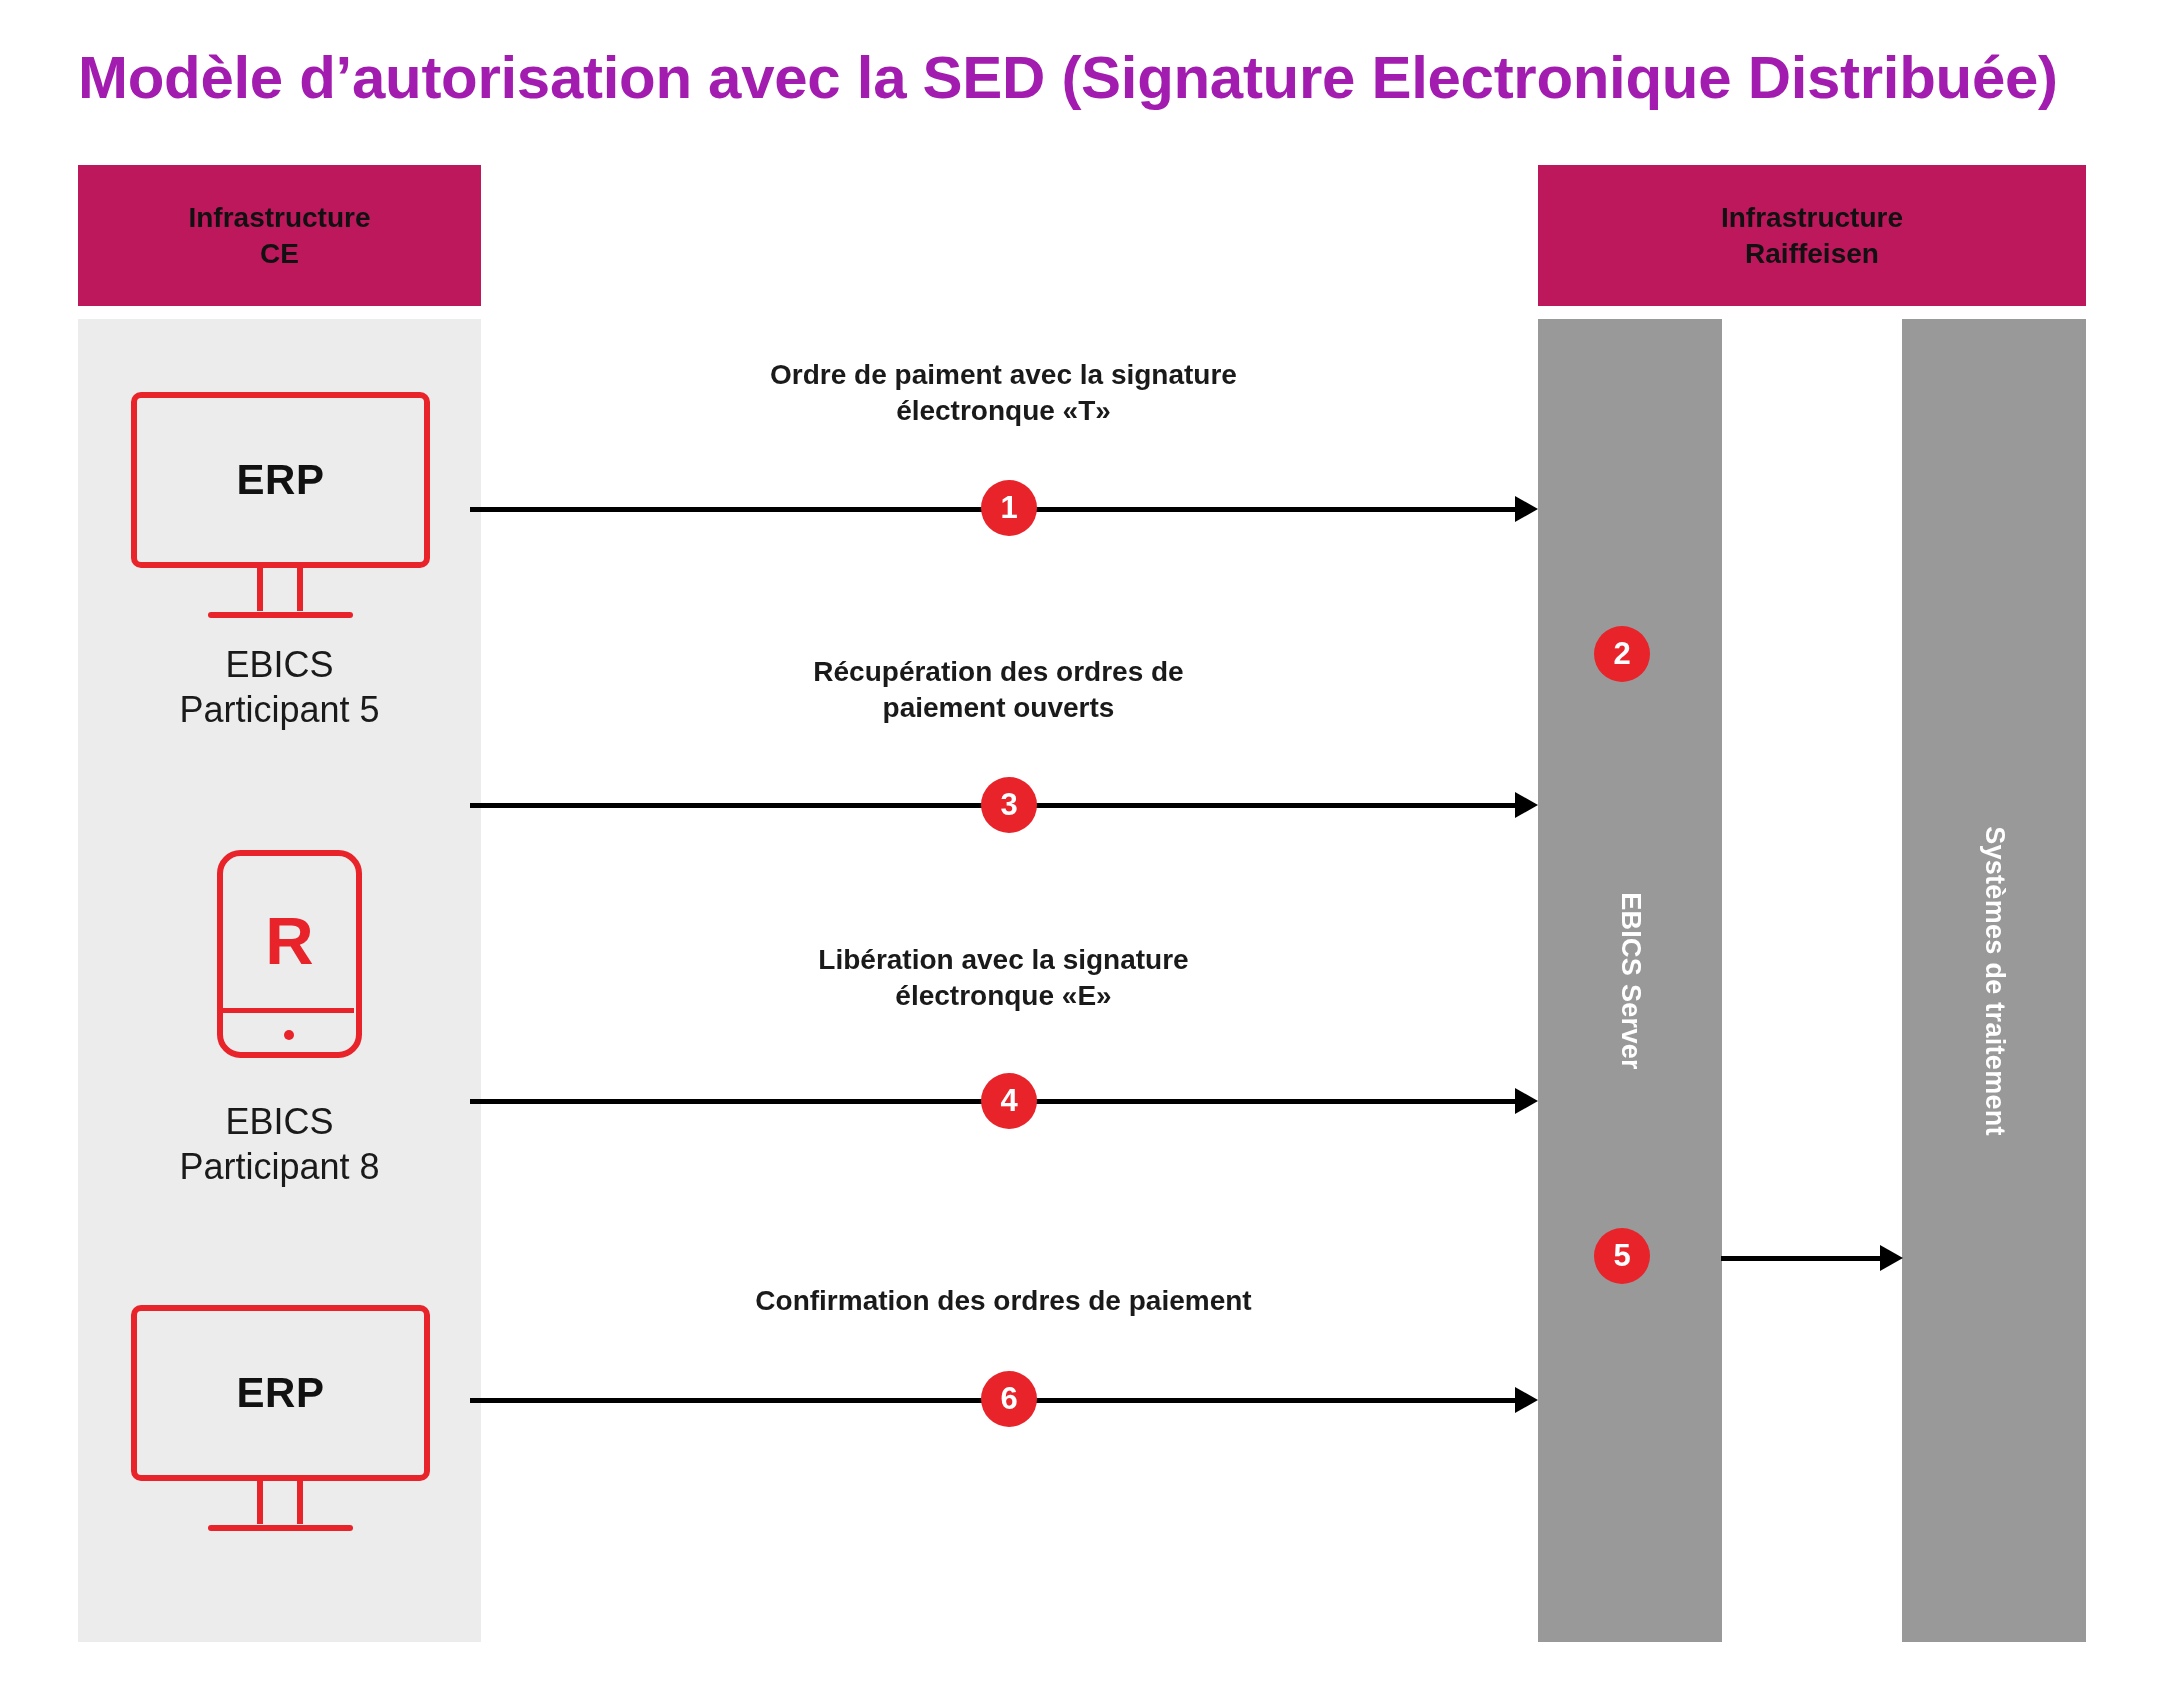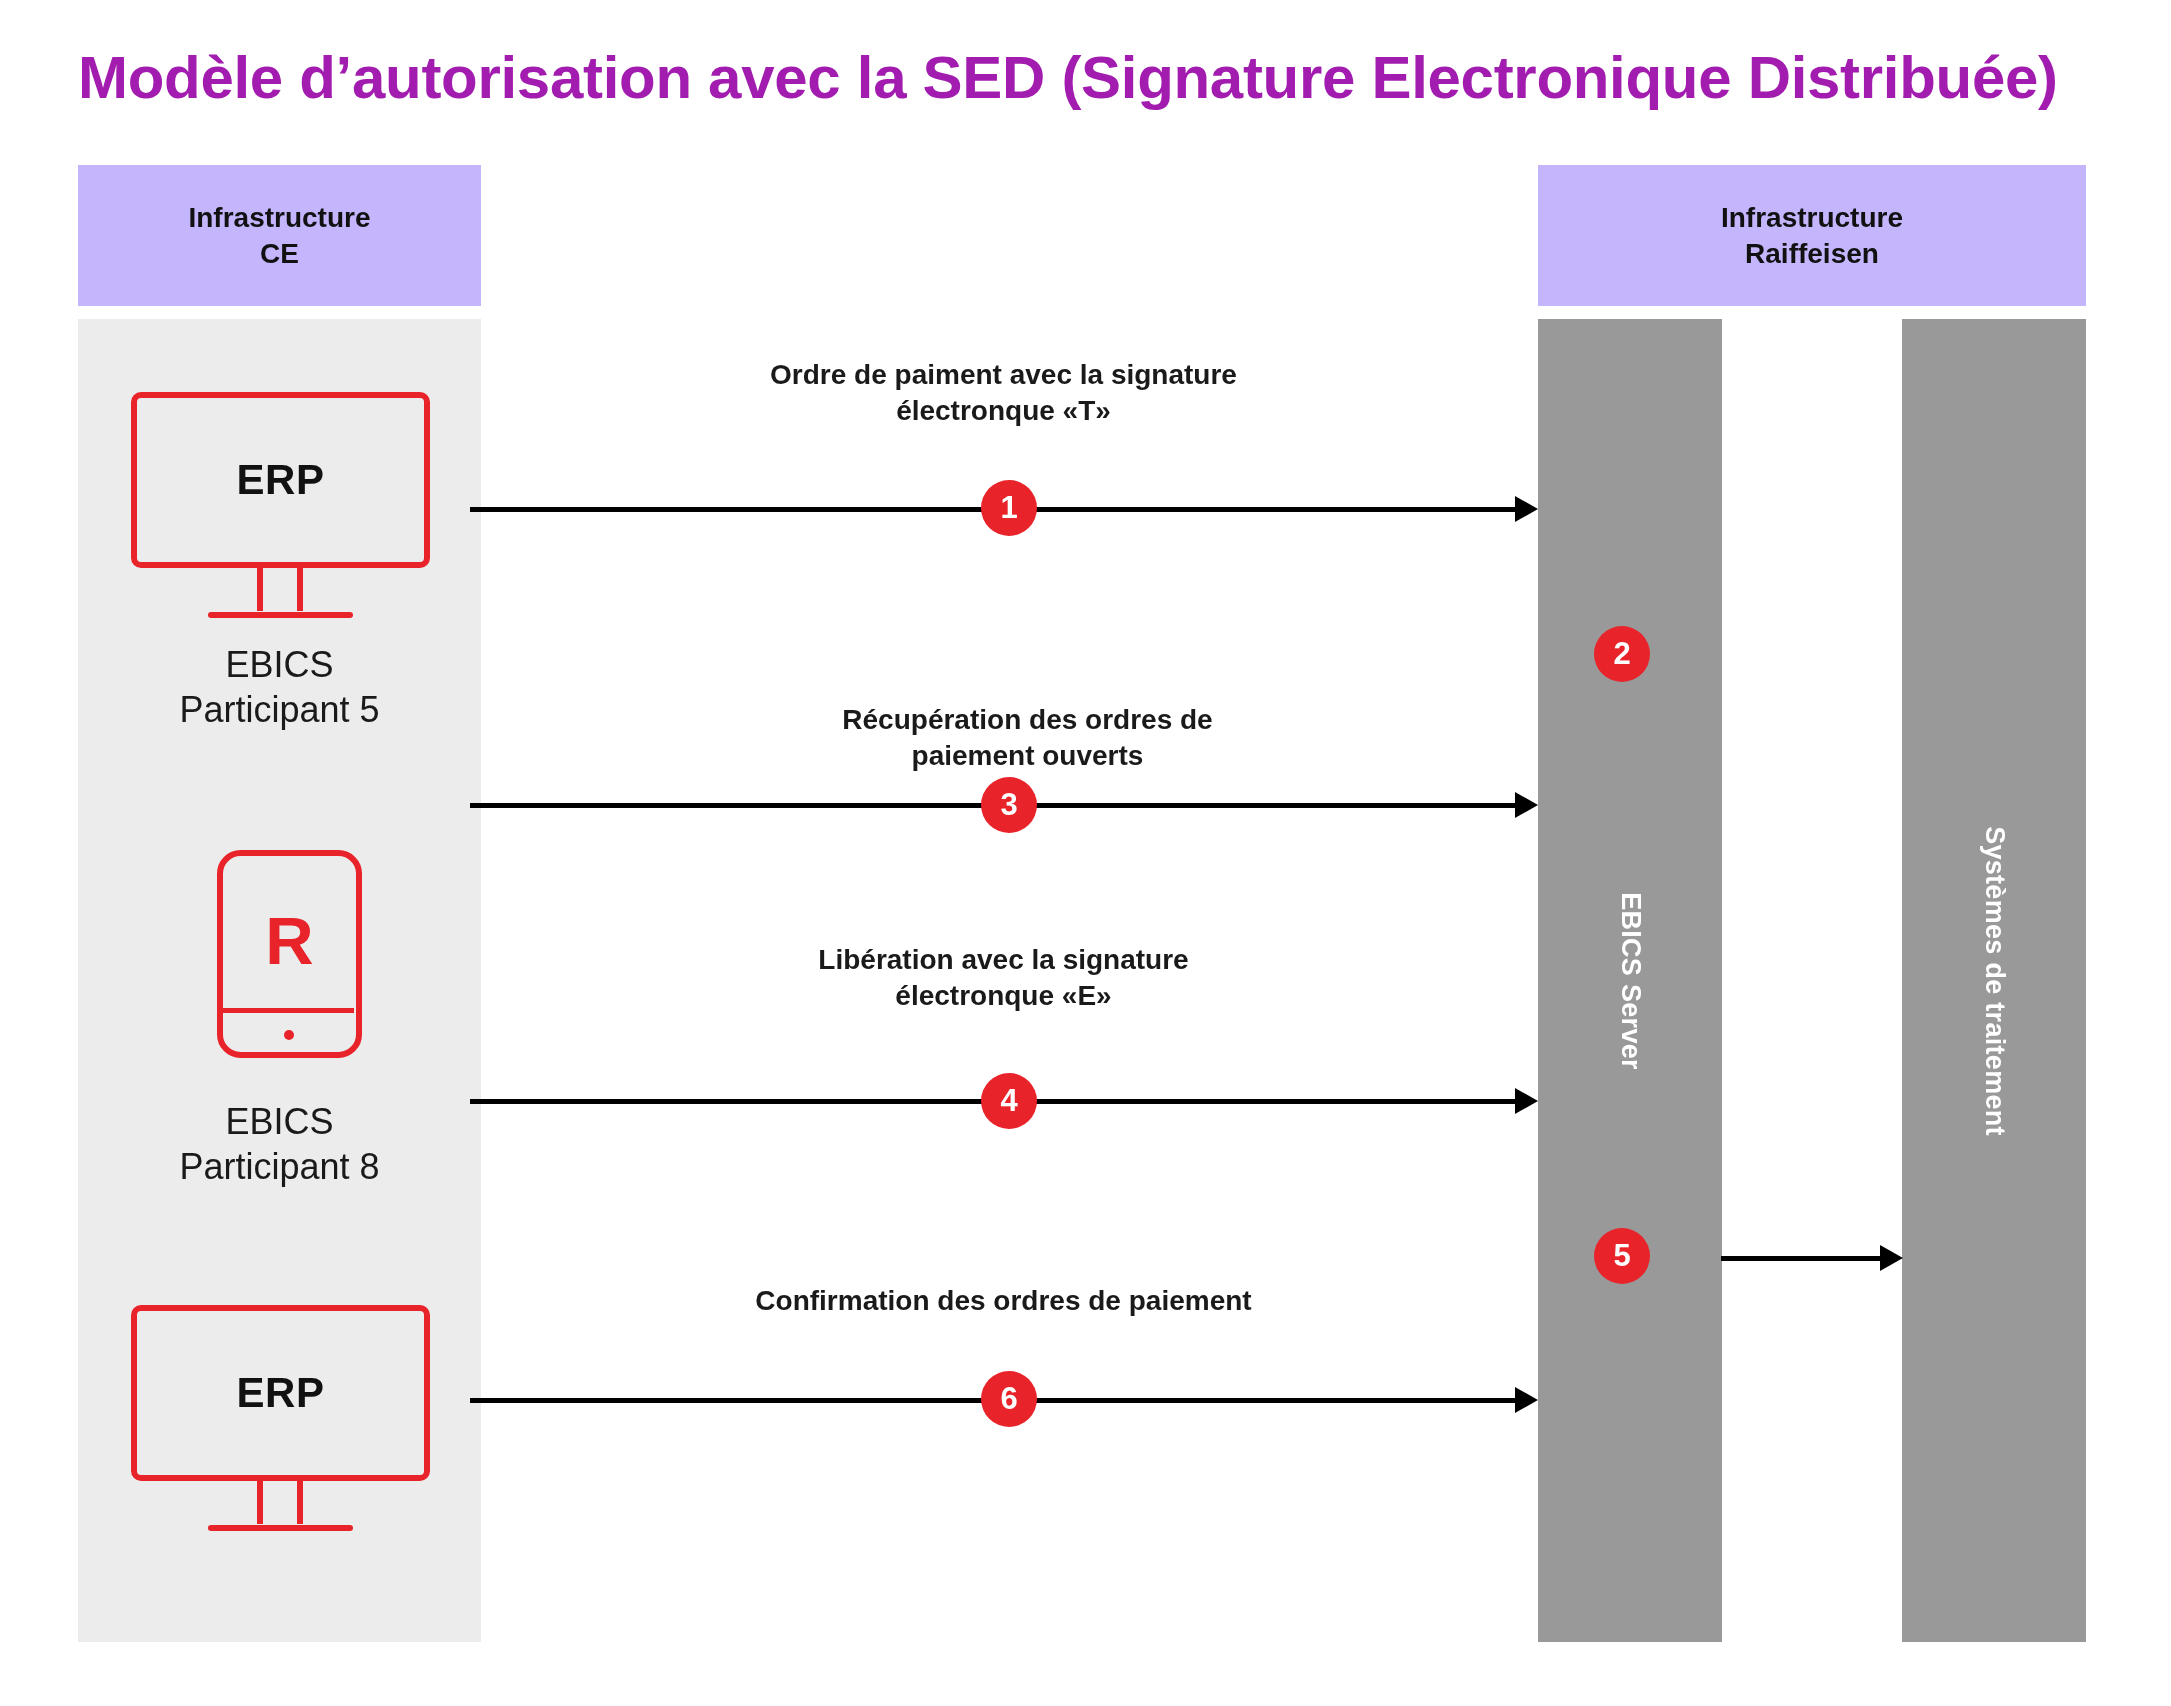--- a/index.html
+++ b/index.html
@@ -24,21 +24,21 @@
     font-size: 60px;
     font-weight: bold;
     letter-spacing: -0.3px;
     color: #a21caf;
     white-space: nowrap;
   }
 
   
   .col-header {
     position: absolute;
-    background: #c4b5fd;
+    background: #be185d;
     display: flex;
     align-items: center;
     justify-content: center;
     text-align: center;
     font-weight: bold;
     font-size: 28px;
     line-height: 1.28;
     color: #111111;
   }
   #header-ce      { left: 78px;  top: 165px; width: 403px; height: 141px; }
@@ -247,21 +247,21 @@
 <div class="flow-label" style="left:470px; top:357px; width:1067px;">
   <span>Ordre de paiment avec la signature</span><br>
   <span>électronque «T»</span>
 </div>
 <div class="flow-line" style="left:470px; top:507px; width:1049px;"></div>
 <div class="flow-head" style="left:1515px; top:496px;"></div>
 <div class="step-badge" style="left:981px; top:480px;">1</div>
 
 <div class="step-badge" style="left:1594px; top:626px;">2</div>
 
-<div class="flow-label" style="left:494px; top:654px; width:1067px;margin-top:48px;">
+<div class="flow-label" style="left:465px; top:654px; width:1067px;">
   <span>Récupération des ordres de</span><br>
   <span>paiement ouverts</span>
 </div>
 <div class="flow-line" style="left:470px; top:803px; width:1049px;"></div>
 <div class="flow-head" style="left:1515px; top:792px;"></div>
 <div class="step-badge" style="left:981px; top:777px;">3</div>
 
 <div class="flow-label" style="left:470px; top:942px; width:1067px;">
   <span>Libération avec la signature</span><br>
   <span>électronque «E»</span>

